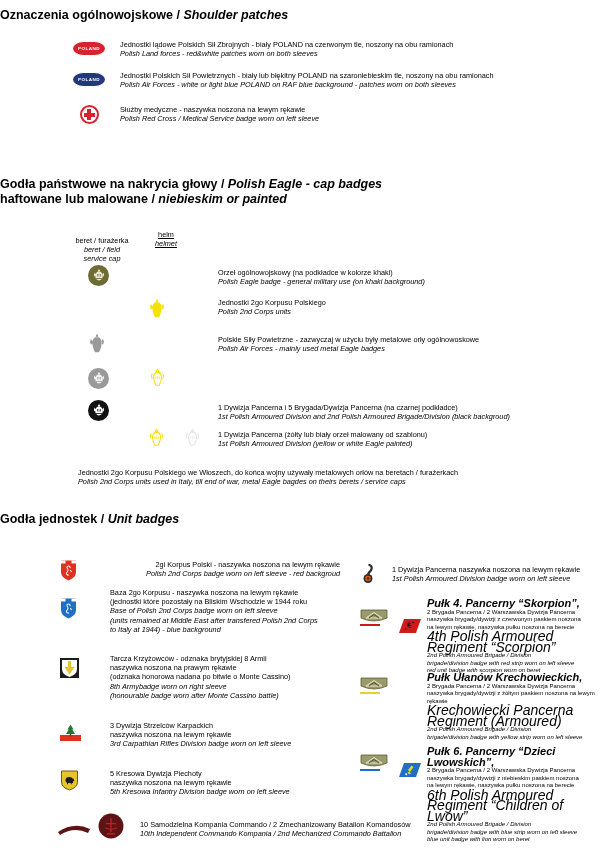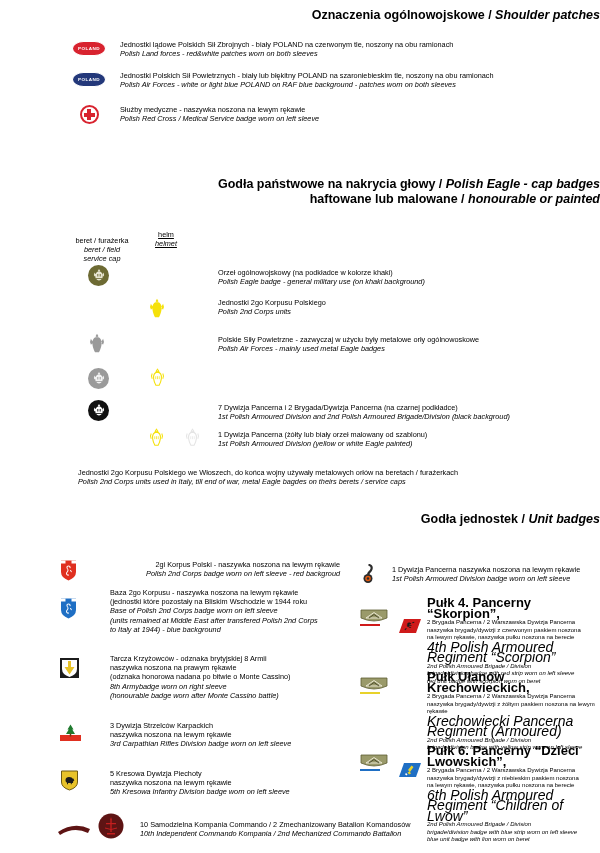--- a/index.html
+++ b/index.html
@@ -11,32 +11,32 @@
     width: 600px;
     height: 853px;
     font-family: "Liberation Sans", sans-serif;
     color: #000000;
     position: relative;
     overflow: hidden;
   }
   .page { position: relative; width: 600px; height: 853px; }
 
   .section-title {
-    text-align: right;
+    text-align: left;
     font-weight: bold;
     font-size: 12.5px;
     line-height: 15px;
   }
   .section-title .it { font-style: italic; }
 
   .pl { font-size: 7.3px; line-height: 9.2px; font-style: normal; }
   .en { font-size: 7.3px; line-height: 9.2px; font-style: italic; }
   .pl.sm { font-size: 6.0px; line-height: 7.6px; }
   .en.sm { font-size: 6.0px; line-height: 7.6px; }
-  .hdr-pl { font-size: 13px; font-weight: bold; line-height: 10.5px; }
+  .hdr-pl { font-size: 11px; font-weight: bold; line-height: 10.5px; font-style: italic; }
   .hdr-en { font-size: 14px; font-style: italic; line-height: 10.5px; }
 
   .row { display: flex; align-items: flex-start; }
   .icon-cell { flex: 0 0 auto; display:flex; align-items:flex-start; justify-content:center; }
   .txt-cell { flex: 1 1 auto; }
 
   
   .poland-tab {
     width: 34px; height: 15px;
     border-radius: 17px / 11px;
@@ -119,21 +119,21 @@
       <div class="pl">Służby medyczne - naszywka noszona na lewym rękawie</div>
       <div class="en">Polish Red Cross / Medical Service badge worn on left sleeve</div>
     </div>
   </div>
 
   <div class="abs" style="left:0; top:177px; width:600px;">
     <div class="section-title">
       <span>Godła państwowe na nakrycia głowy</span><span> / </span><span class="it">Polish Eagle - cap badges</span>
     </div>
     <div class="section-title">
-      <span>haftowane lub malowane</span><span> / </span><span class="it">honourable or painted</span>
+      <span>haftowane lub malowane</span><span> / </span><span class="it">niebieskim or painted</span>
     </div>
   </div>
 
   <div class="abs beret-col" style="left:62px; top:220px; width:80px;margin-top:16px;">
     <div class="pl">beret / furażerka</div>
     <div class="en">beret / field</div>
     <div class="en">service cap</div>
   </div>
   <div class="abs beret-col" style="left:136px; top:230px; width:60px;text-decoration:underline;">
     <div class="pl">helm</div>
@@ -211,21 +211,21 @@
         <path fill="#ffffff" d="M14 2 L16.5 6 L14 8 L11.5 6 Z
           M5 9 Q3 13 5 17 L8 14 Z
           M23 9 Q25 13 23 17 L20 14 Z
           M14 7 C9 7 6 11 6.5 17 C7 21 9 24 14 25 C19 24 21 21 21.5 17 C22 11 19 7 14 7 Z"></path>
         <path fill="#111111" d="M10.5 12 L11.8 12 L11.8 17 L10.5 17 Z M13.4 12 L14.6 12 L14.6 17 L13.4 17 Z M16.2 12 L17.5 12 L17.5 17 L16.2 17 Z"></path>
         <path fill="#111111" d="M8 20 L20 20 L20 21.6 L8 21.6 Z"></path>
       </svg>
     </div>
   </div>
   <div class="abs" style="left:218px; top:403px; width:380px;">
-    <div class="pl">7 Dywizja Pancerna i 2 Brygada/Dywizja Pancerna (na czarnej podkładce)</div>
+    <div class="pl">1 Dywizja Pancerna i 5 Brygada/Dywizja Pancerna (na czarnej podkładce)</div>
     <div class="en">1st Polish Armoured Division and 2nd Polish Armoured Brigade/Division (black backgroud)</div>
   </div>
 
   <div class="abs" style="left:148px; top:428px;">
     <svg width="17" height="20" viewBox="0 0 28 34">
       <path fill="none" stroke="#f5e10a" stroke-width="1.8" d="M14 2 L16.3 5.6 L14 7.2 L11.7 5.6 Z"></path>
       <path fill="none" stroke="#f5e10a" stroke-width="1.8" d="M5 9.5 Q2.5 14 5 18.3"></path>
       <path fill="none" stroke="#f5e10a" stroke-width="1.8" d="M23 9.5 Q25.5 14 23 18.3"></path>
       <path fill="none" stroke="#f5e10a" stroke-width="1.8" d="M14 7 C9.4 7 6.6 11.4 7.4 18 C8 23 9.8 26.6 11.2 29.4 L16.8 29.4 C18.2 26.6 20 23 20.6 18 C21.4 11.4 18.6 7 14 7 Z"></path>
       <path fill="none" stroke="#f5e10a" stroke-width="1.2" d="M11 14 L11 19 M14 14 L14 19 M17 14 L17 19"></path>

